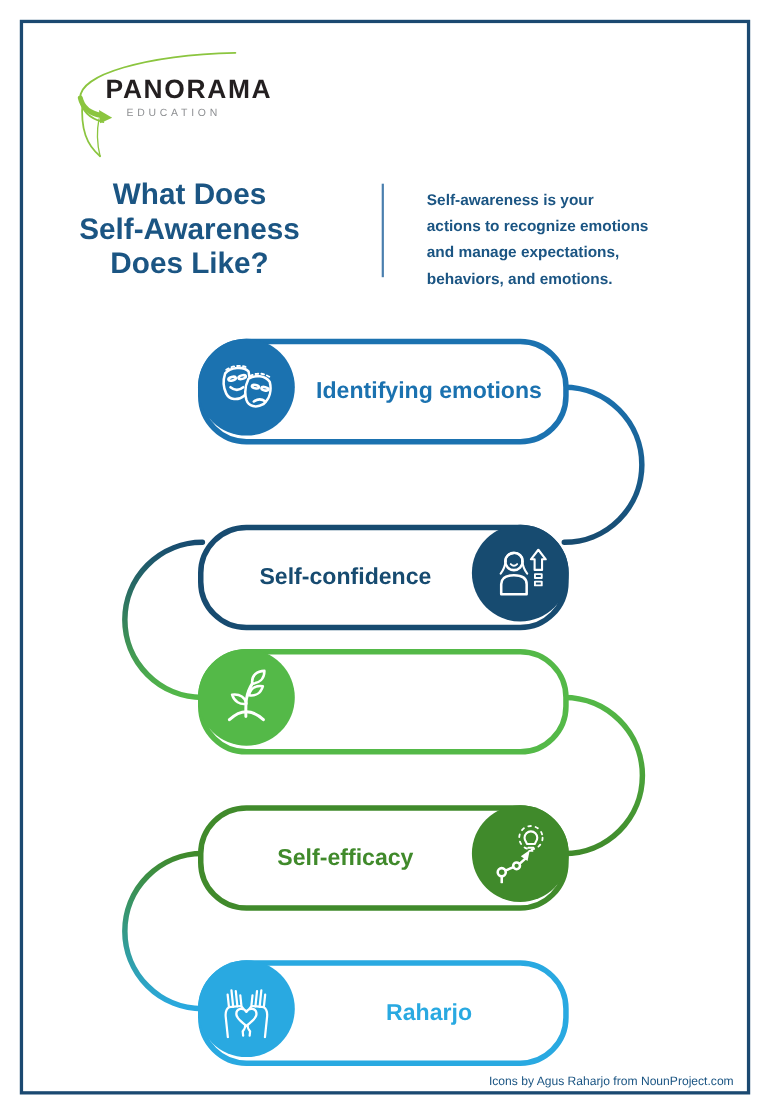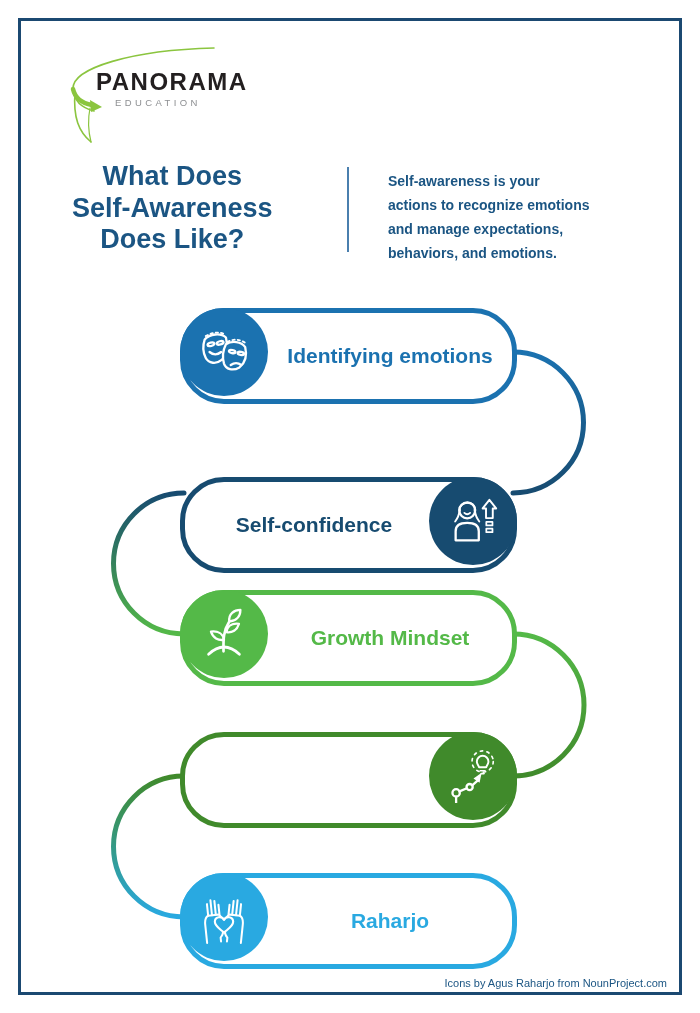--- a/index.html
+++ b/index.html
@@ -144,37 +144,37 @@
   <div class="pill left" style="top: 590px; --c: #54b948;">
     <div class="pill-circle">
       <svg class="icon-svg" width="54" height="54" viewBox="0 0 56 56">
         <path d="M12 49 Q28 34 44 49" stroke-width="2.8"></path>
         <path d="M27.5 46 C27.5 36 26.5 26 33.5 15" stroke-width="2.8"></path>
         <path d="M33.5 15 C32.5 7 38.5 3 45 3 C45 10.5 40 14.5 33.5 15 Z"></path>
         <path d="M30.5 26 C36.5 27 41.5 24 43.5 17.5 C36 16.5 31.5 20 30.5 26 Z"></path>
         <path d="M28 34 C22 35 16.5 32 14.5 25.5 C22 24.5 27 28 28 34 Z"></path>
       </svg>
     </div>
-    <div class="pill-label">Growth Mindset</div>
   </div>
 
   <div class="pill right" style="top: 732px; --c: #408a2b;">
     <div class="pill-circle">
       <svg class="icon-svg" width="54" height="54" viewBox="0 0 56 56">
         <circle cx="38" cy="13" r="11" stroke-dasharray="2.5 4.5" stroke-width="1.7"></circle>
         <path d="M38 7 a6 6 0 0 1 6 6 c0 2.8 -1.8 4 -2.3 6 l-7.4 0 c-0.5 -2 -2.3 -3.2 -2.3 -6 a6 6 0 0 1 6 -6 Z" stroke-width="2"></path>
         <path d="M35.5 22.5 h5 M36.5 25.5 h3" stroke-width="1.7"></path>
         <circle cx="10.5" cy="45.5" r="3.8"></circle>
         <path d="M10.5 49.5 V 55.5"></path>
         <path d="M14 44 L 21 41"></path>
         <circle cx="24.5" cy="39.5" r="3.2"></circle>
         <path d="M27.5 37.5 L 33 32.5"></path>
         <polygon points="37,24.5 34.8,35 28.5,30.5" fill="#fff" stroke="none"></polygon>
       </svg>
     </div>
+    <div class="pill-label">Self-efficacy</div>
   </div>
 
   <div class="pill left" style="top: 873px; --c: #29a9e1;">
     <div class="pill-circle">
       <svg class="icon-svg" width="54" height="54" viewBox="0 0 56 56">
         <g transform="rotate(-6 18 40)" stroke-width="2.1">
           <path d="M9 54 L9 35 Q9 28 13 26 L24 26 Q27 28 27 33 L27 41 Q27 47 23.5 50 L23.5 54"></path>
           <path d="M13 26 V14"></path>
             <path d="M17 26 V10.5"></path>
             <path d="M21 26 V11.5"></path>

